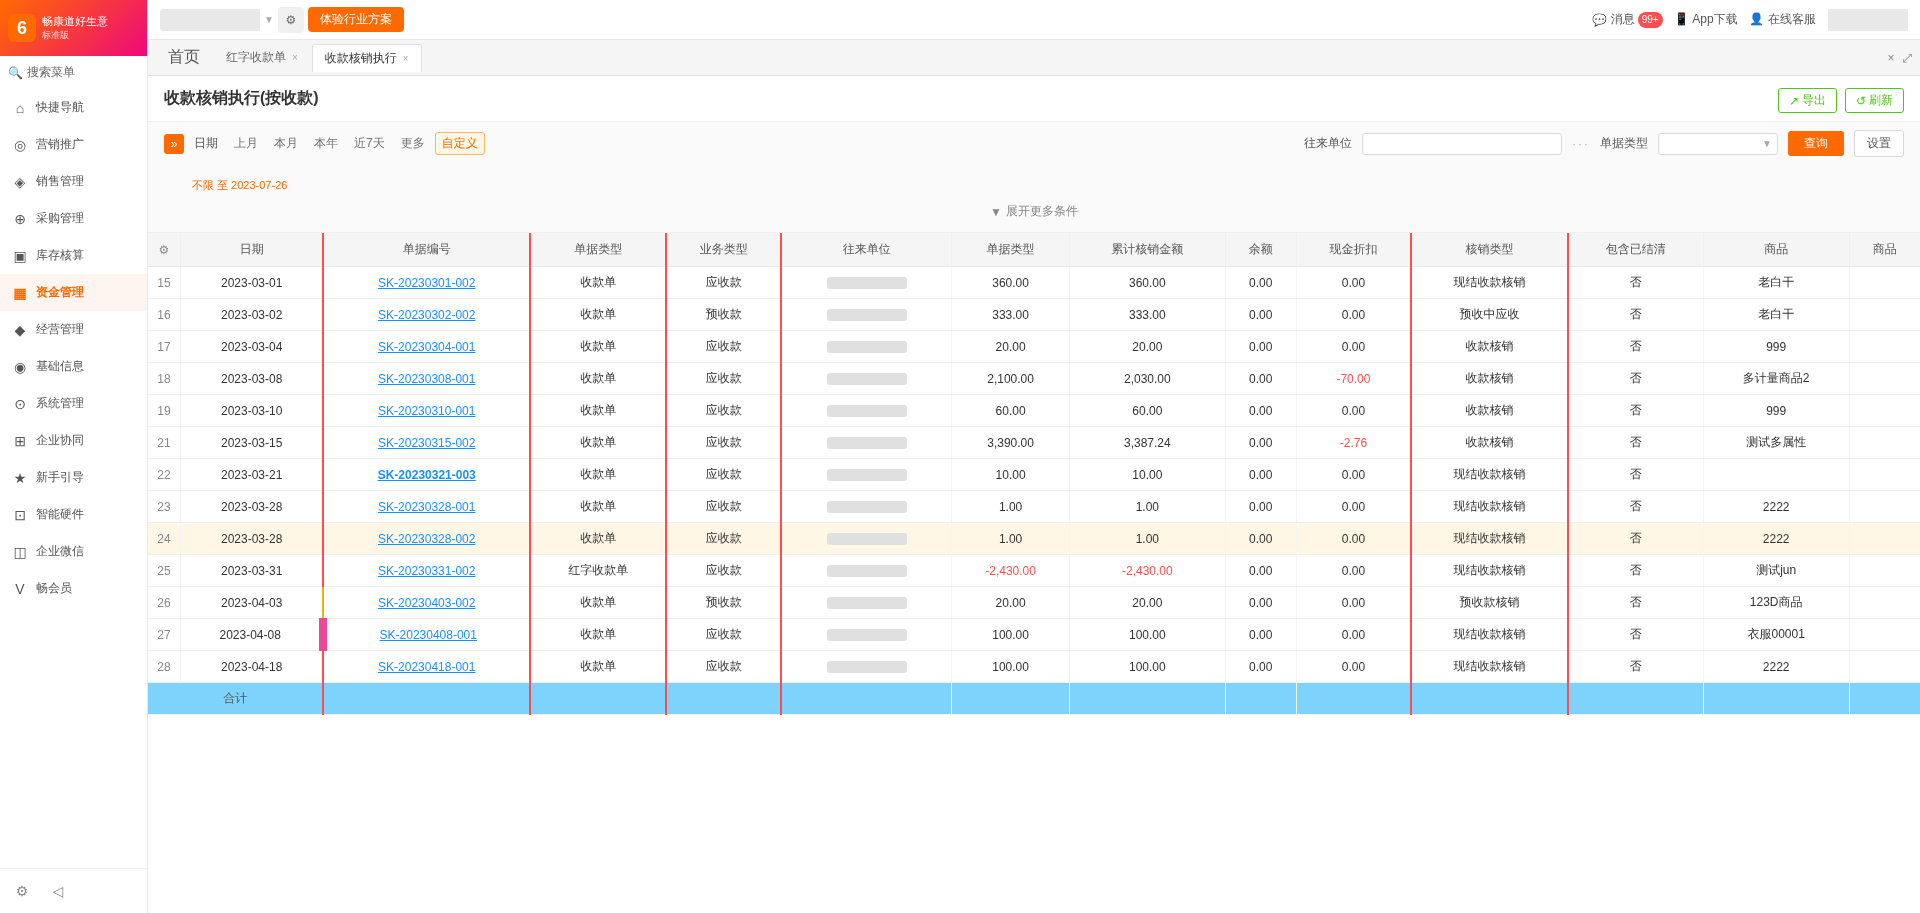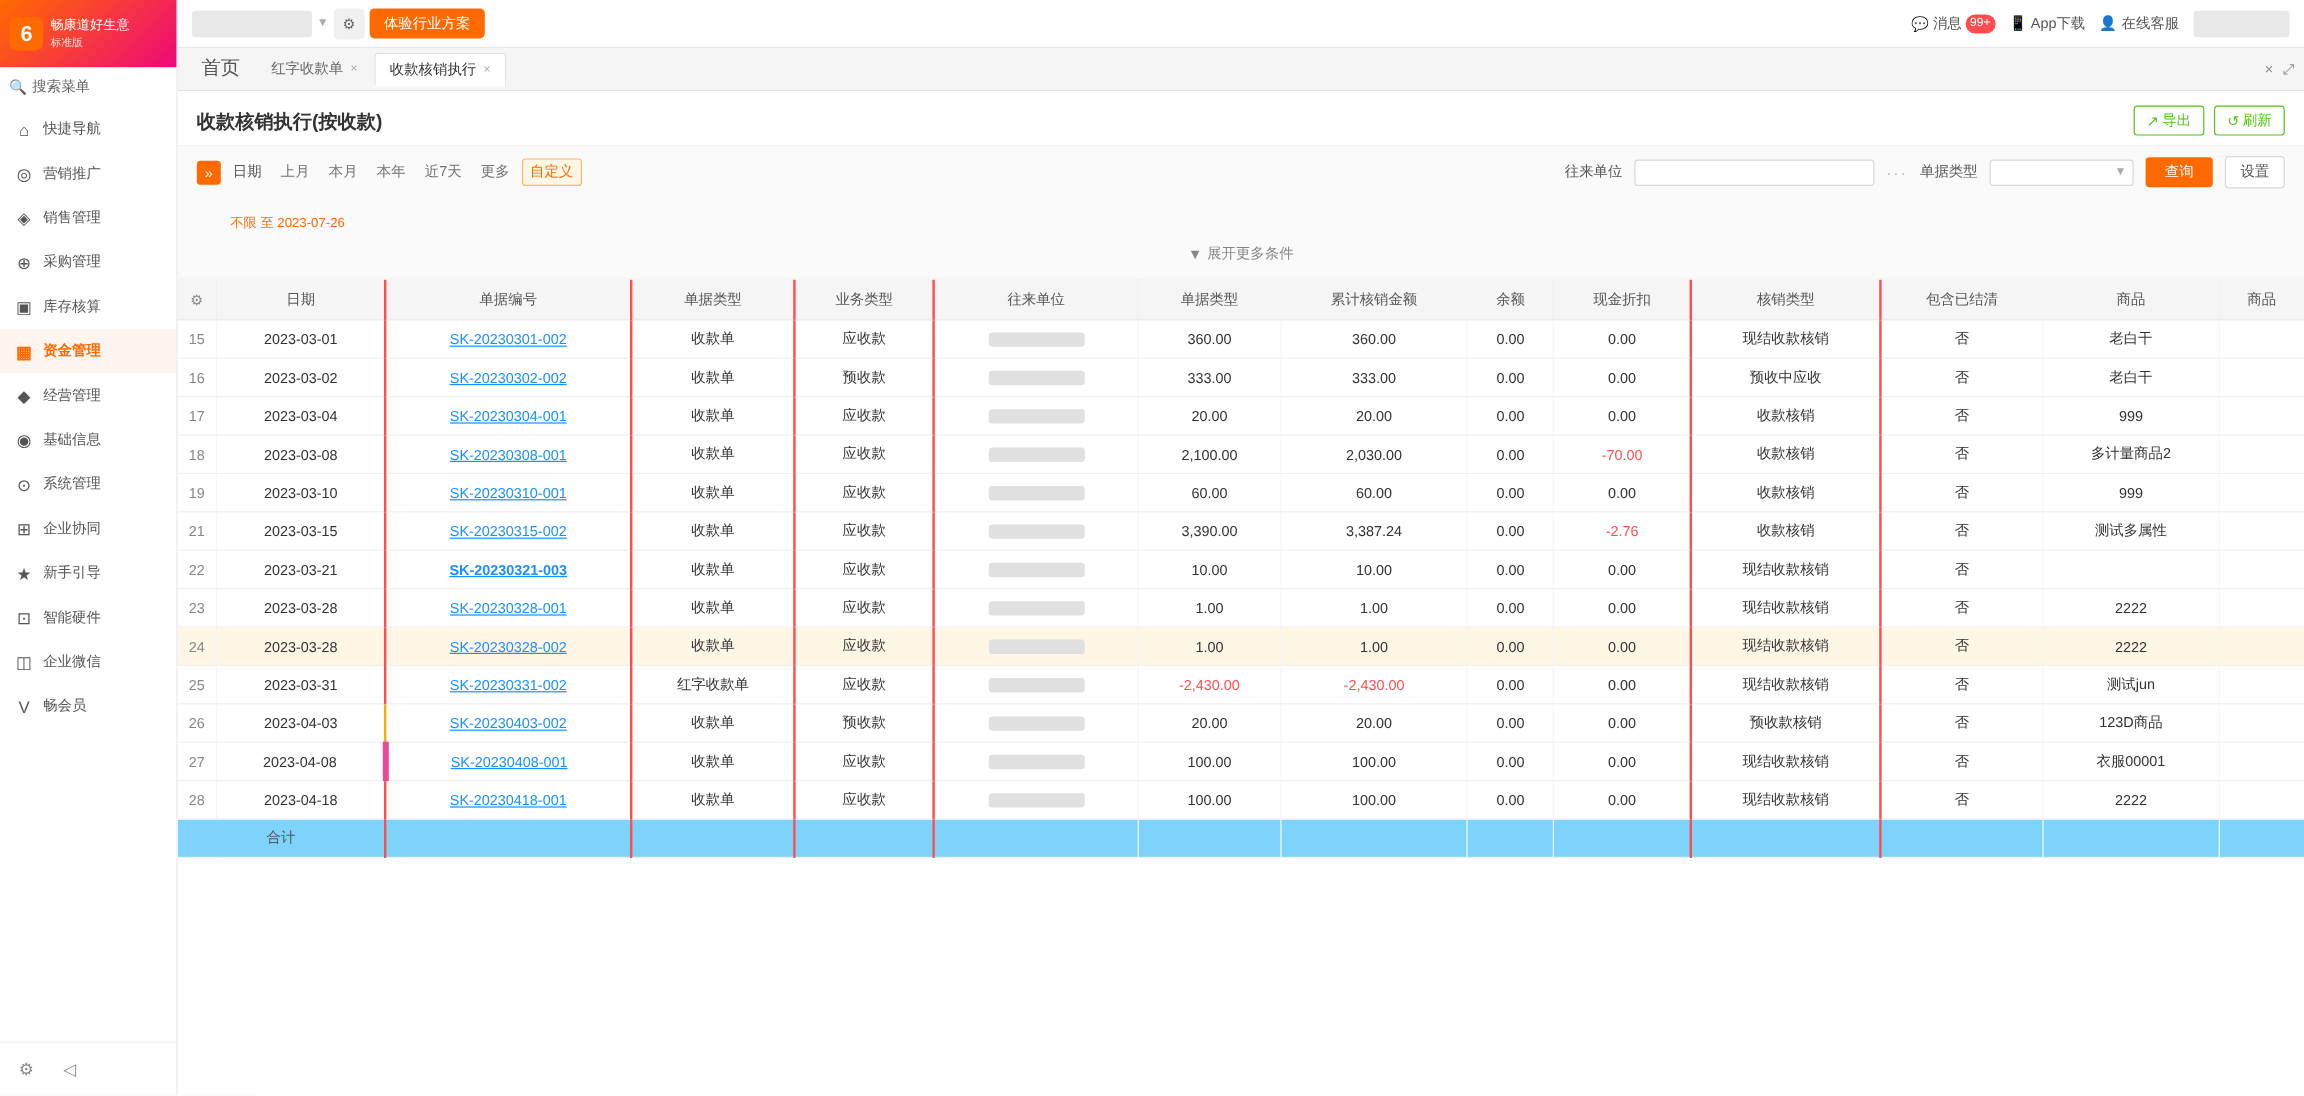--- a/index.html
+++ b/index.html
@@ -143,21 +143,21 @@
     .page-content {
       flex: 1;
       overflow-y: auto;
       background: #fff;
       padding: 0;
     }
 
     
     .page-header {
       padding: 12px 16px 8px;
-      display: flex; align-items: flex-end; justify-content: space-between;
+      display: flex; align-items: flex-start; justify-content: space-between;
       border-bottom: 1px solid #f0f0f0;
     }
     .page-title { font-size: 16px; font-weight: bold; color: #333; }
     .header-actions { display: flex; gap: 8px; }
     .btn-export {
       border: 1px solid #52c41a; color: #52c41a; background: #fff;
       padding: 3px 10px; border-radius: 3px; cursor: pointer; font-size: 12px;
       display: flex; align-items: center; gap: 3px;
     }
     .btn-refresh {
@@ -654,21 +654,21 @@
     <td>0.00</td>
     <td class="">0.00</td>
     <td style="border-left:2px solid #ff4d4f; border-right:2px solid #ff4d4f;">预收款核销</td>
     <td>否</td>
     <td>123D商品</td>
     <td></td>
   </tr>
             <tr>
     <td class="row-num">27</td>
     <td>2023-04-08</td>
-    <td style="border-left:5px solid #ec4899; border-right:2px solid #ff4d4f;margin-left:33px;"><span class="link-text">SK-20230408-001</span></td>
+    <td style="border-left:8px solid #ec4899; border-right:2px solid #ff4d4f;margin-left:33px;"><span class="link-text">SK-20230408-001</span></td>
     <td>收款单</td>
     <td style="border-left:2px solid #ff4d4f; border-right:2px solid #ff4d4f;">应收款</td>
     <td><span style="background:#e0e0e0; border-radius:3px; display:inline-block; width:80px; height:12px; vertical-align:middle;"></span></td>
     <td class="">100.00</td>
     <td class="">100.00</td>
     <td>0.00</td>
     <td class="">0.00</td>
     <td style="border-left:2px solid #ff4d4f; border-right:2px solid #ff4d4f;">现结收款核销</td>
     <td>否</td>
     <td>衣服00001</td>

